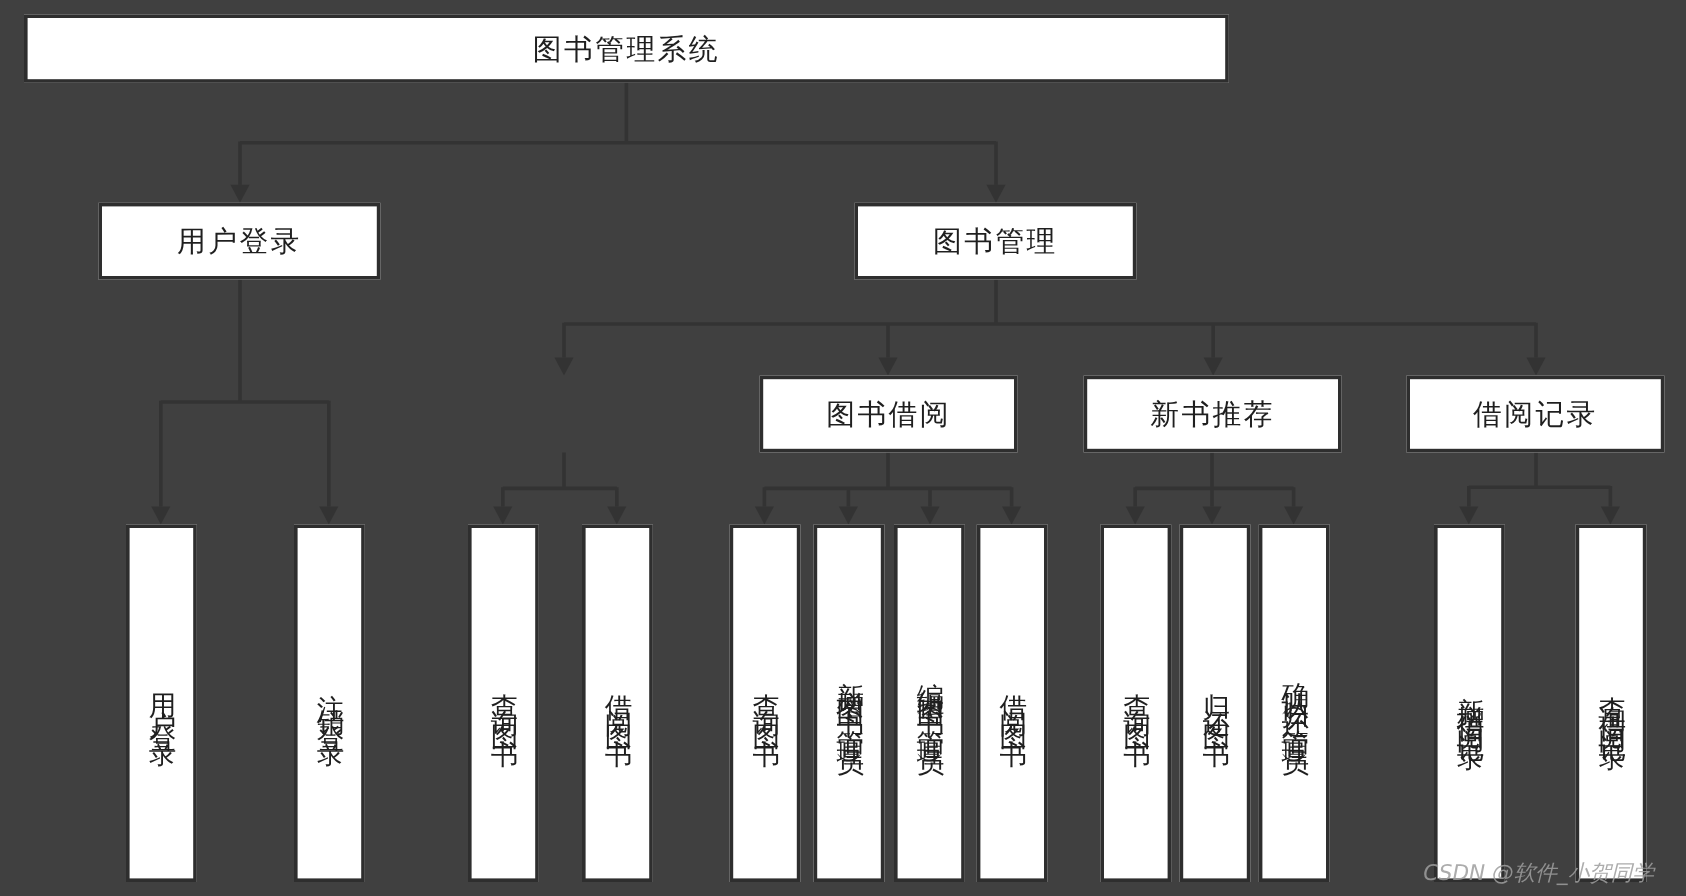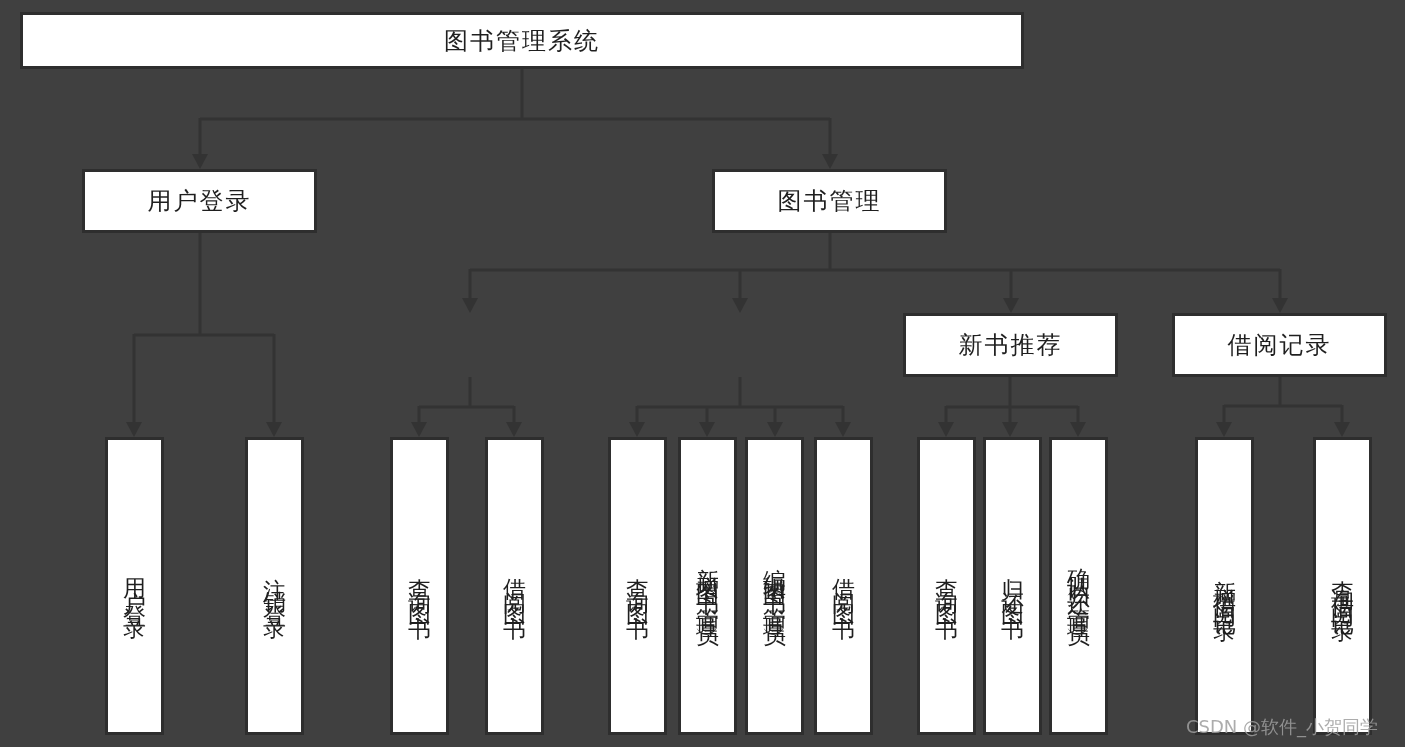--- a/index.html
+++ b/index.html
@@ -39,20 +39,21 @@
   .ls13{letter-spacing:13px;}
   .ls8{letter-spacing:8px;}
   #watermark{
     position:absolute;
     left:1186px;top:715px;
     font-size:18px;
     color:#9e9e9e;
     opacity:0.85;
     white-space:nowrap;
     z-index:3;
+    font-style:italic;
   }
 </style>
 </head>
 <body>
 
 <div id="canvas">
 
   <svg id="lines" width="1405" height="747">
     <g stroke="#333333" stroke-width="3" fill="none">
       <path d="M522 69 V119 M200 119 H830 M200 118 V154 M830 118 V154"></path>
@@ -84,20 +85,21 @@
       <polygon points="1216,422 1232,422 1224,437"></polygon>
       <polygon points="1334,422 1350,422 1342,437"></polygon>
     </g>
   </svg>
 
   <div class="box h" style="left:20px;top:12px;width:1004px;height:57px;">图书管理系统</div>
 
   <div class="box h" style="left:82px;top:169px;width:235px;height:64px;">用户登录</div>
   <div class="box h" style="left:712px;top:169px;width:235px;height:64px;text-align:right;">图书管理</div>
 
+  <div class="box h" style="left:633px;top:313px;width:215px;height:64px;">图书借阅</div>
   <div class="box h" style="left:903px;top:313px;width:215px;height:64px;">新书推荐</div>
   <div class="box h" style="left:1172px;top:313px;width:215px;height:64px;">借阅记录</div>
 
   <div class="box v ls13" style="left:105px;">用户登录</div>
   <div class="box v ls13" style="left:245px;">注销登录</div>
 
   <div class="box v ls13" style="left:390px;">查询图书</div>
   <div class="box v ls13" style="left:485px;">借阅图书</div>
 
   <div class="box v ls13" style="left:608px;">查询图书</div>

